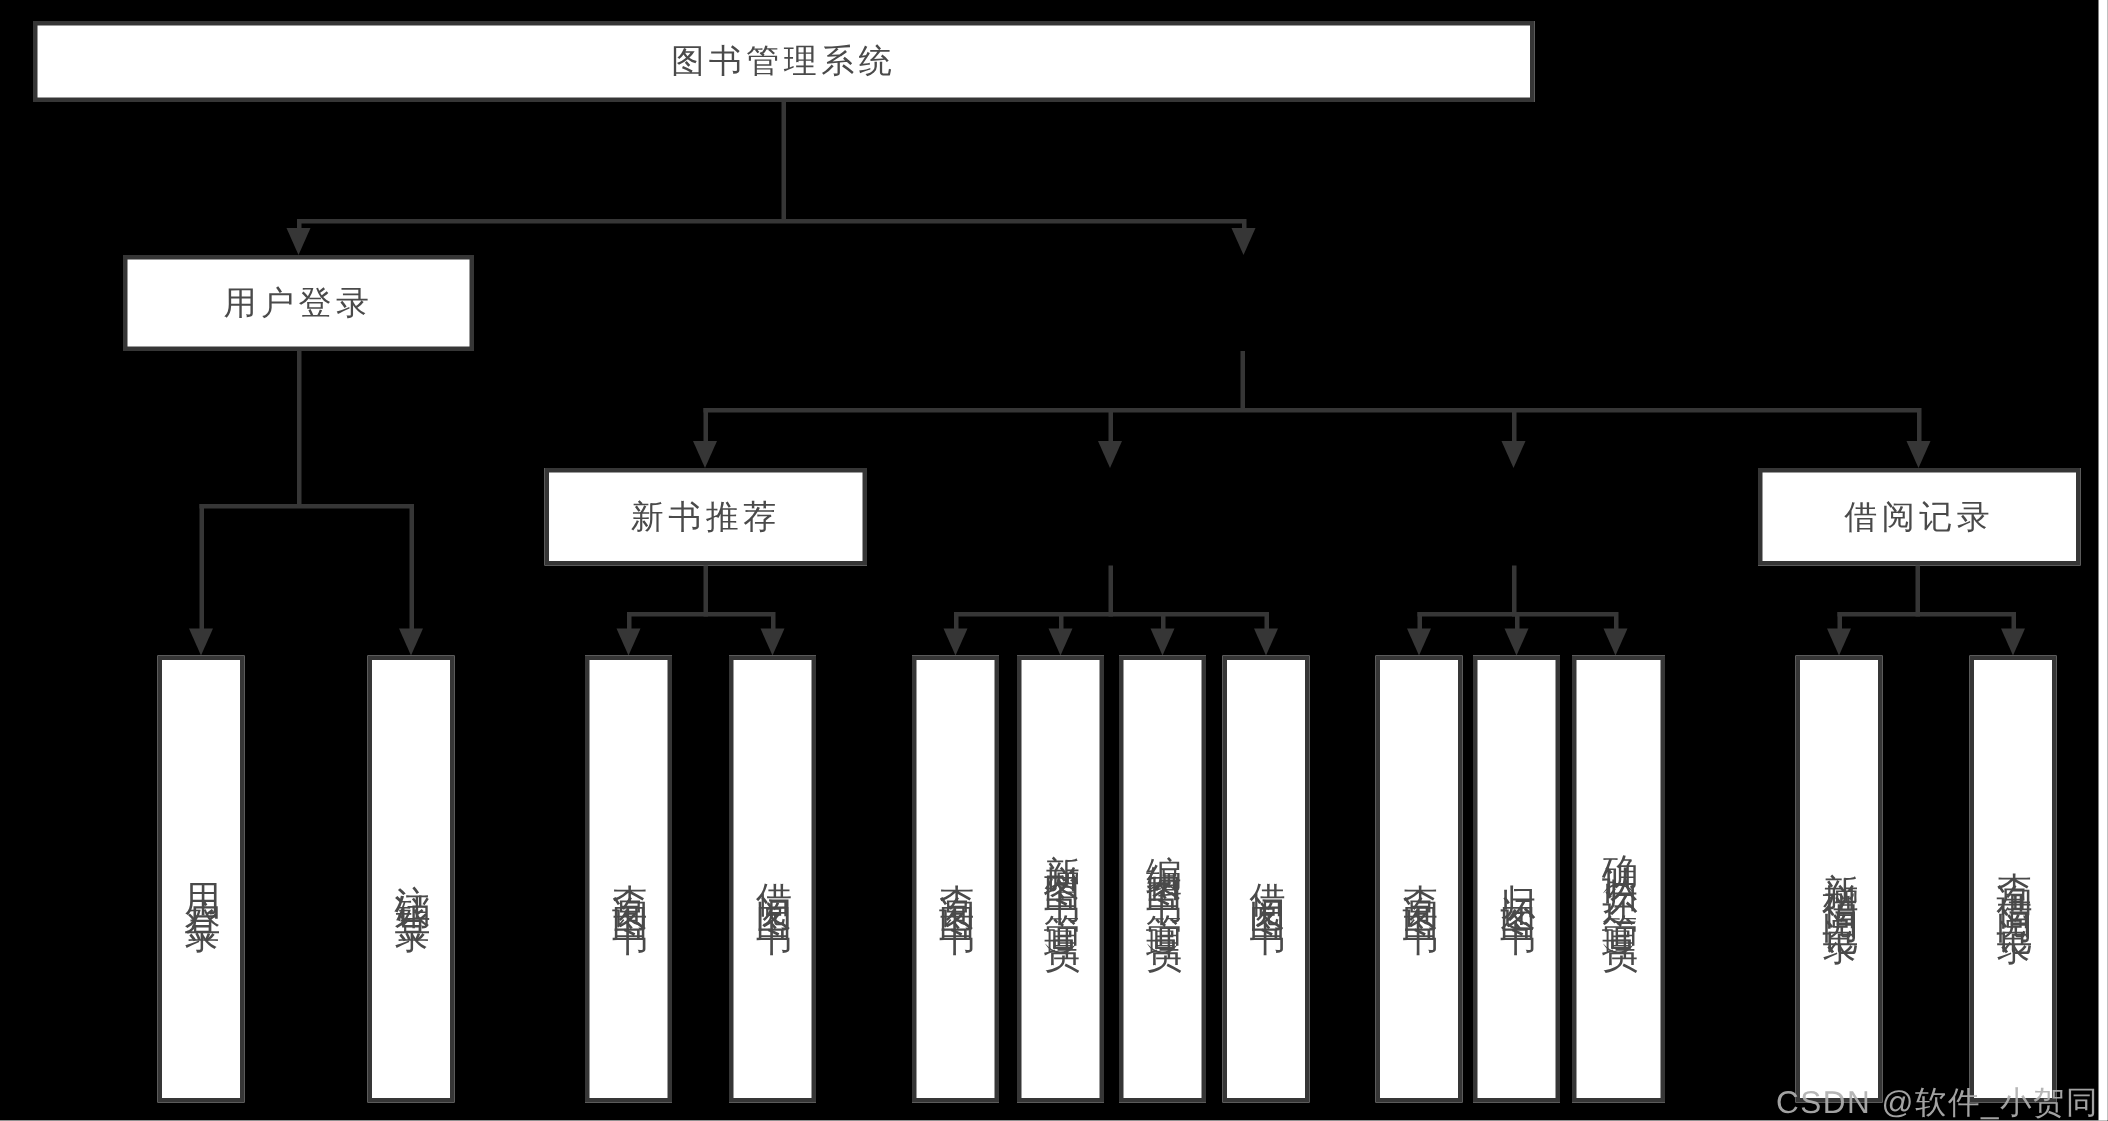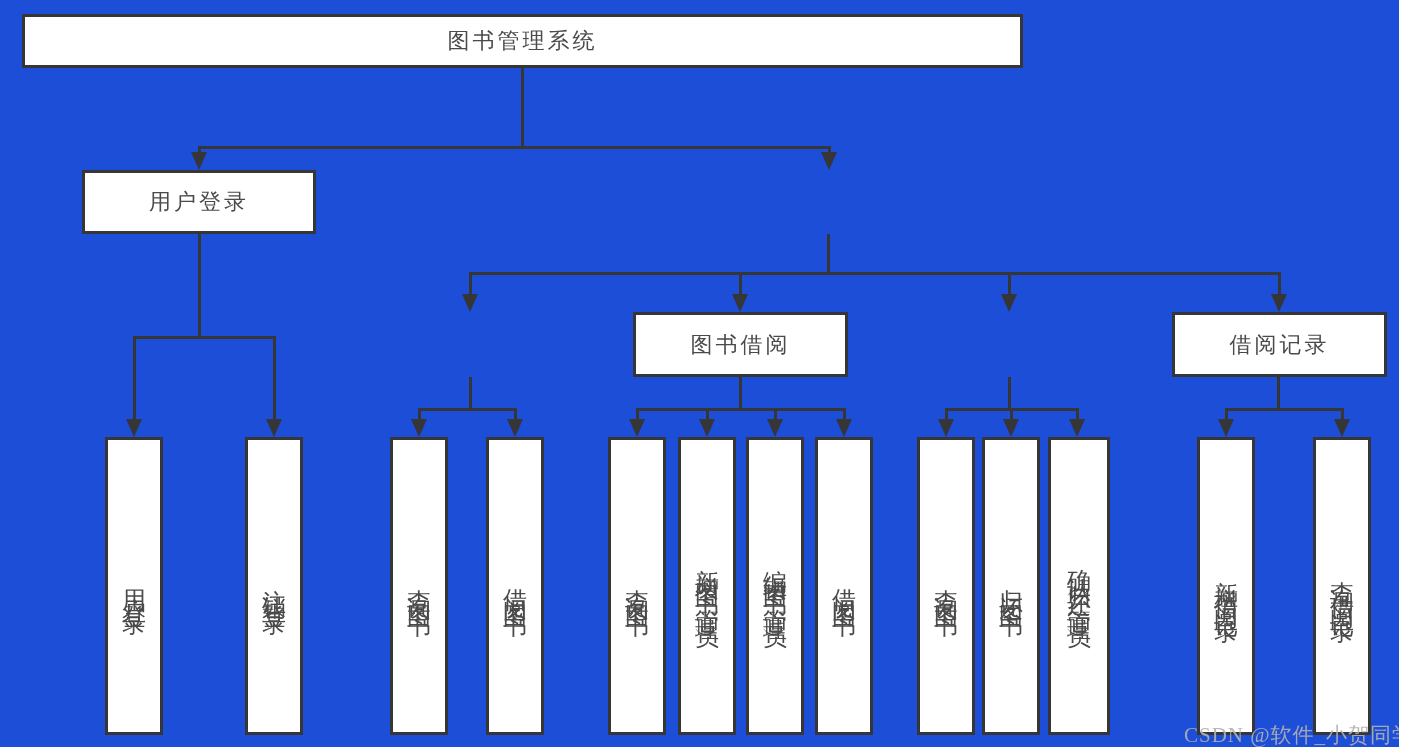--- a/index.html
+++ b/index.html
@@ -2,22 +2,22 @@
 <html style="--line: #363636; --text: #4a4a4a; --wm: #b0b0b0;"><head>
 <meta charset="utf-8">
 <style>
   :root{
     --line:#363636;
     --text:#4a4a4a;
     --wm:#b0b0b0;
   }
   html,body{margin:0;padding:0;background:#ffffff;}
   #stage{
-    position:relative;width:1399px;height:747px;background:#1d4ed8;overflow:hidden;
-    font-family:Liberation Serif, serif;color:var(--text);
+    position:relative;width:1399px;height:747px;background:#000000;overflow:hidden;
+    font-family:Liberation Sans, sans-serif;color:var(--text);
   }
   .box{
     position:absolute;box-sizing:border-box;border:3px solid var(--line);
     background:#ffffff;display:flex;align-items:center;justify-content:center;
   }
   .box span{display:block;color:var(--text);line-height:1;}
   .node span{font-size:22px;letter-spacing:3px;white-space:nowrap;}
   .leaf{top:437px;width:58px;height:298px;}
   .leaf span{
     writing-mode:vertical-rl;text-orientation:mixed;
@@ -67,22 +67,22 @@
   <div class="hl" style="left:469px;top:272px;width:811px"></div>
   <div class="vl" style="left:469px;top:272px;height:26px"></div>
   <div class="arr" style="left:462px;top:294px"></div>
   <div class="vl" style="left:739px;top:272px;height:26px"></div>
   <div class="arr" style="left:732px;top:294px"></div>
   <div class="vl" style="left:1008px;top:272px;height:26px"></div>
   <div class="arr" style="left:1001px;top:294px"></div>
   <div class="vl" style="left:1278px;top:272px;height:26px"></div>
   <div class="arr" style="left:1271px;top:294px"></div>
 
-  <div class="box node" style="left:633px;top:312px;width:215px;height:65px">
-    <span>图书借阅</span>
+  <div class="box node" style="left:363px;top:312px;width:215px;height:65px">
+    <span>新书推荐</span>
   </div>
   <div class="box node" style="left:1172px;top:312px;width:215px;height:65px">
     <span>借阅记录</span>
   </div>
 
   <div class="vl" style="left:469px;top:377px;height:34px"></div>
   <div class="vl" style="left:739px;top:377px;height:34px"></div>
   <div class="vl" style="left:1008px;top:377px;height:34px"></div>
   <div class="vl" style="left:1277px;top:377px;height:34px"></div>
 

